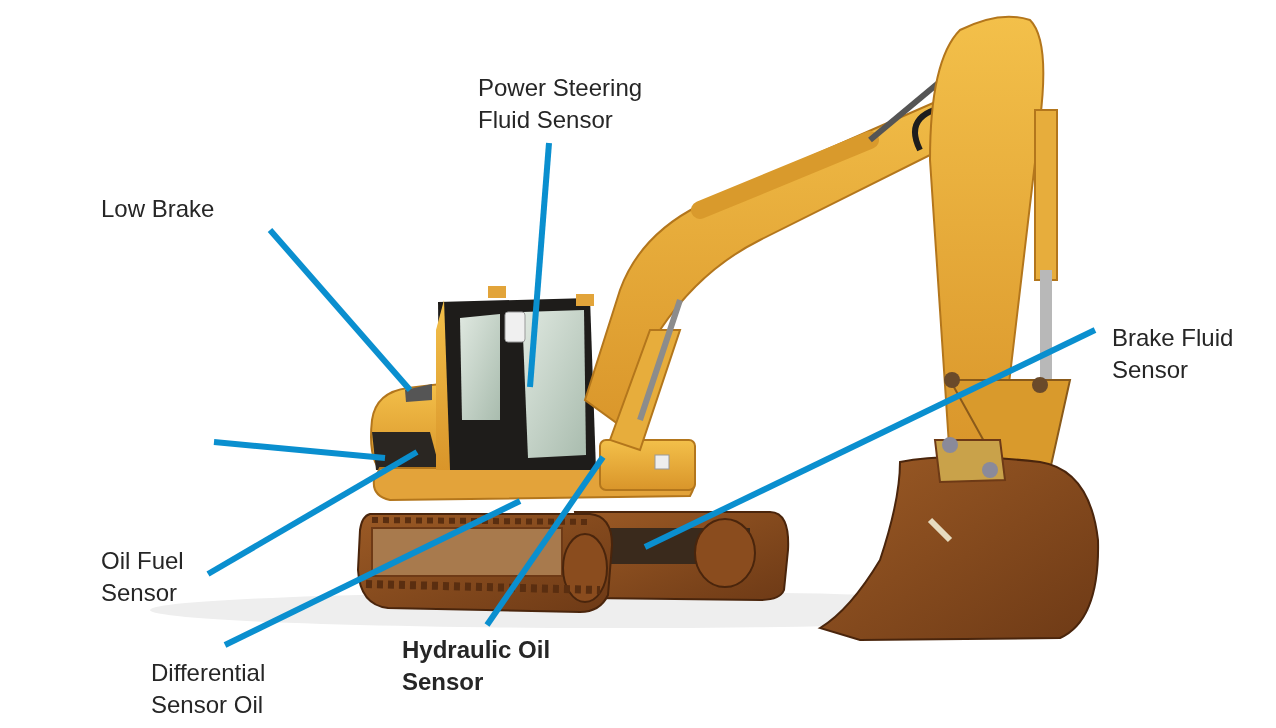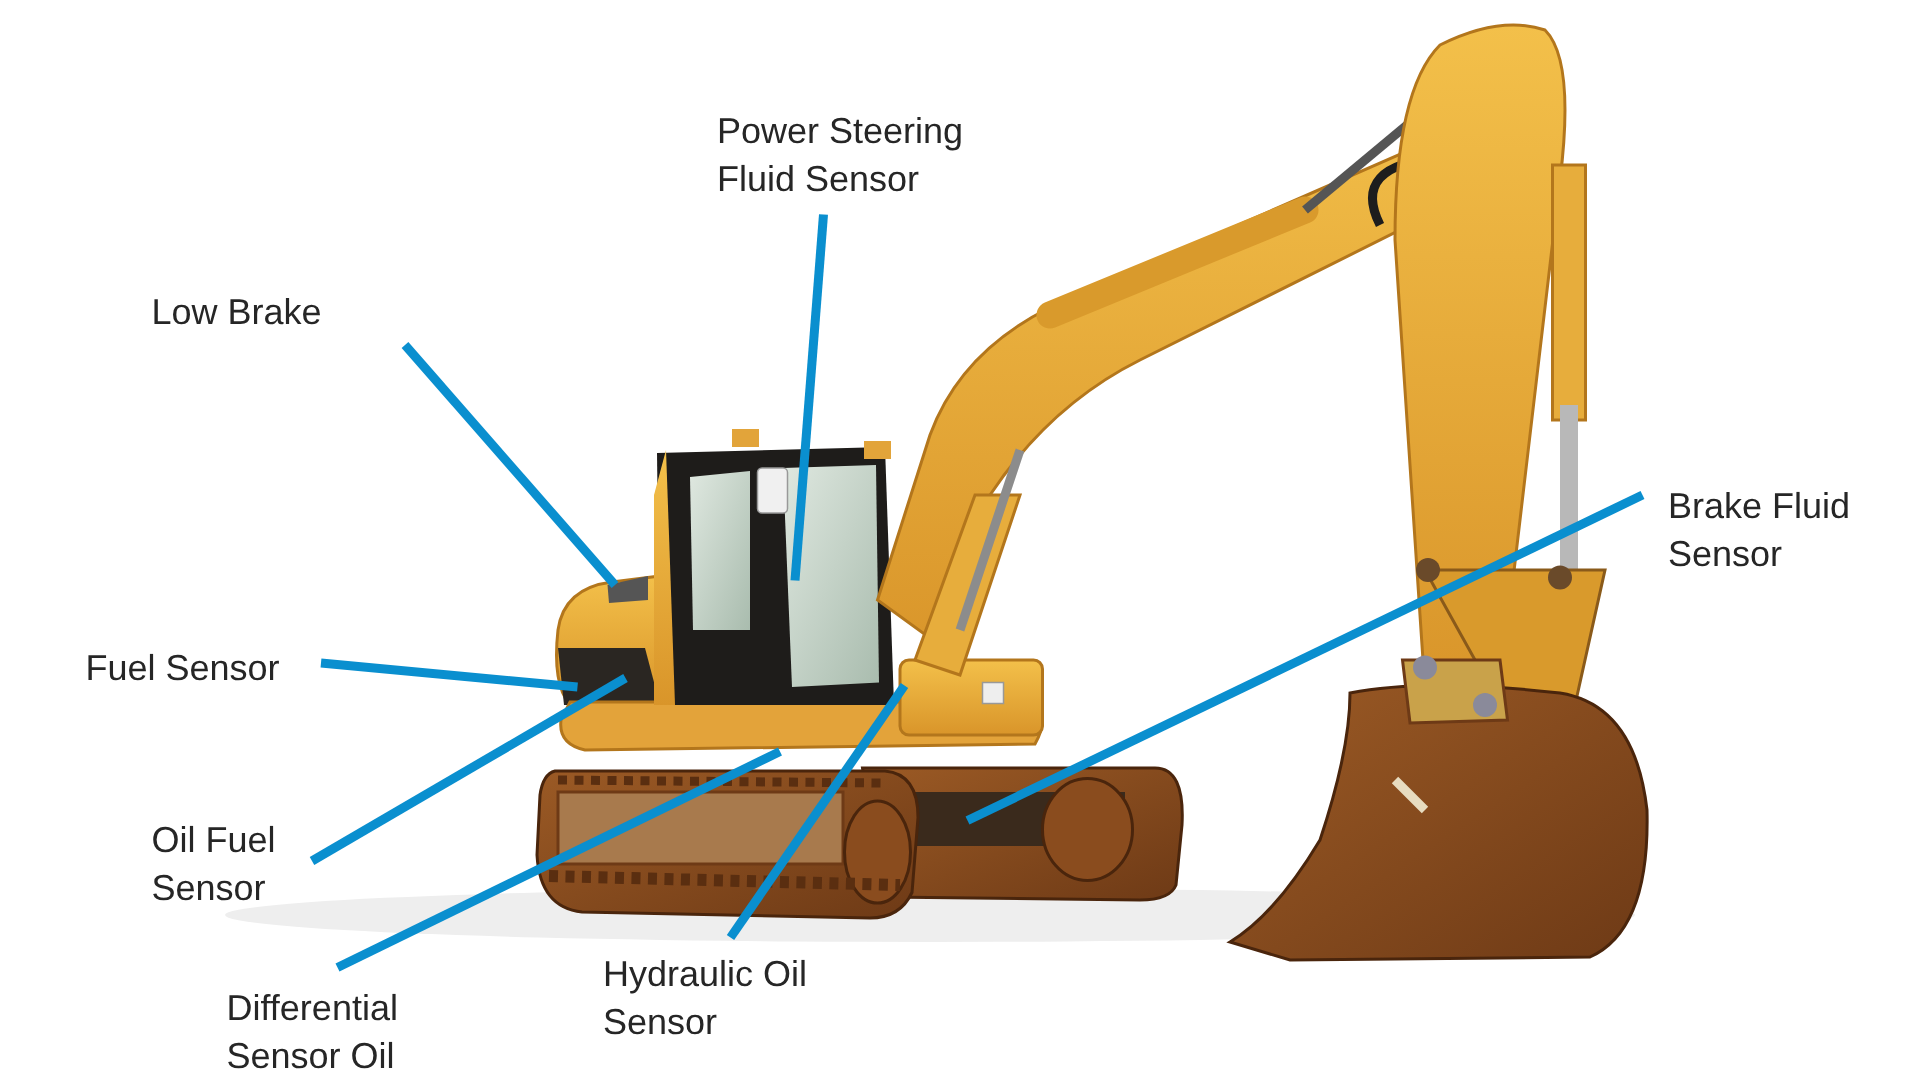--- a/index.html
+++ b/index.html
@@ -111,32 +111,29 @@
 
   <div class="label" style="left:101px; top:193px;">
     <span>Low Brake</span>
   </div>
 
   <div class="label" style="left:1112px; top:298px;margin-top:24px;">
     <span>Brake Fluid</span>
     <span>Sensor</span>
   </div>
 
-  <div class="label" style="left:57px; top:430px;">
-    <span>Fuel Sensor</span>
-  </div>
 
   <div class="label" style="left:101px; top:545px;">
     <span>Oil Fuel</span>
     <span>Sensor</span>
   </div>
 
   <div class="label" style="left:151px; top:657px;">
     <span>Differential</span>
     <span>Sensor Oil</span>
   </div>
 
-  <div class="label" style="left:402px; top:634px;">
+  <div class="label" style="left:402px; top:634px;font-weight:bold;">
     <span>Hydraulic Oil</span>
     <span>Sensor</span>
   </div>
 
 </div>
 
 </body></html>

